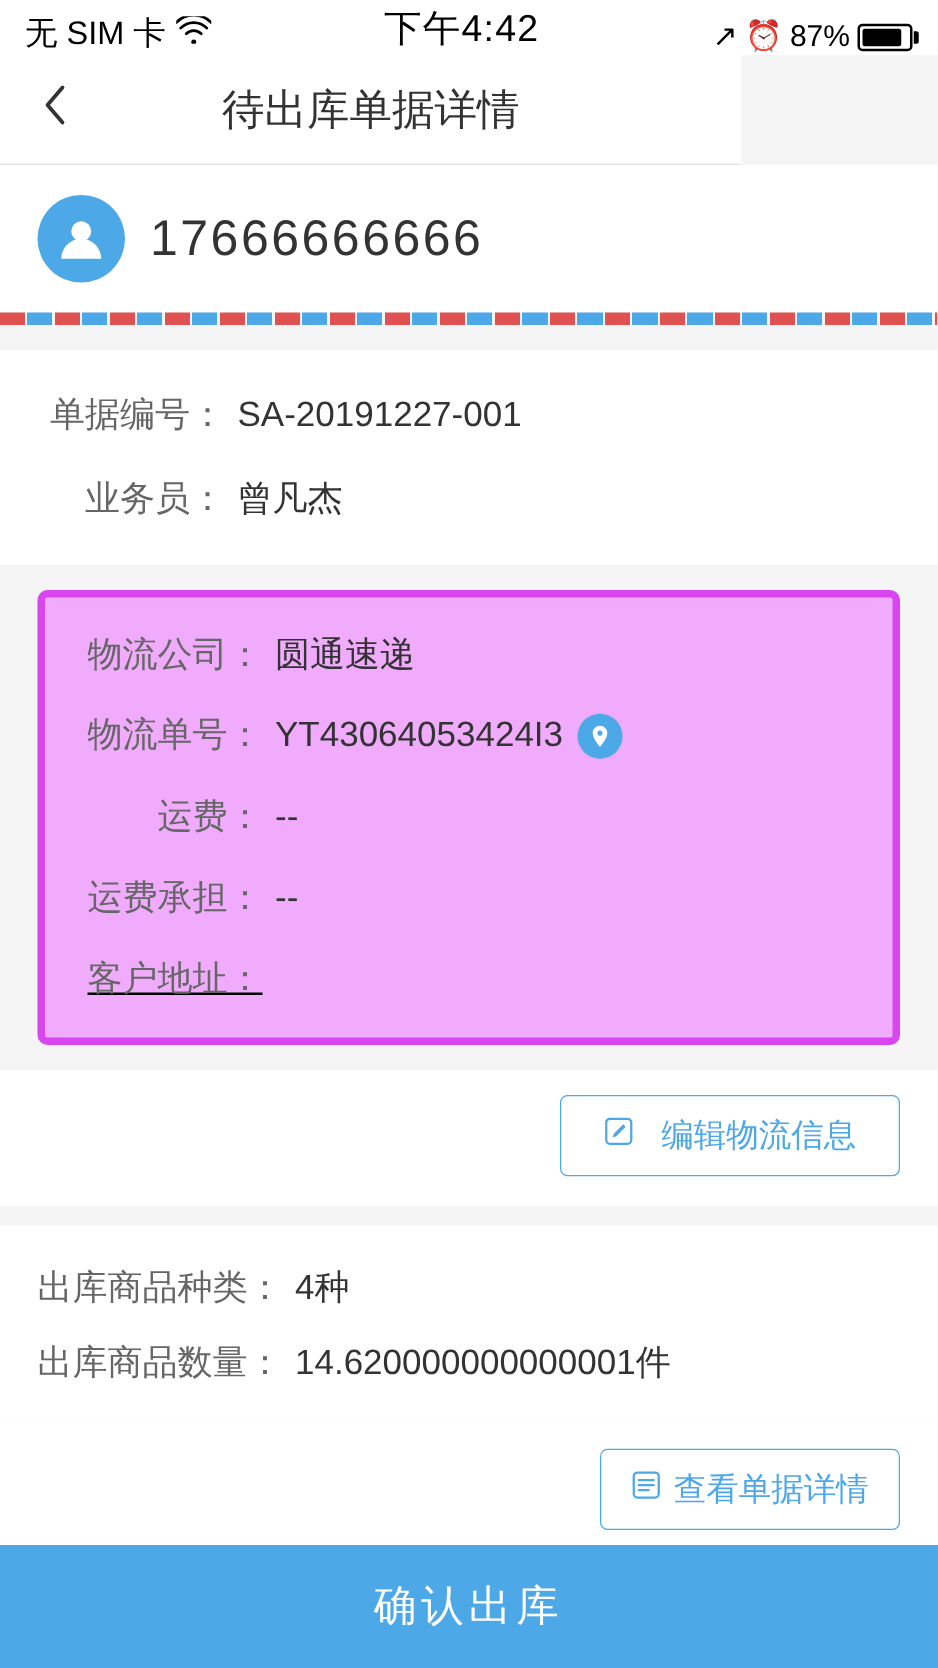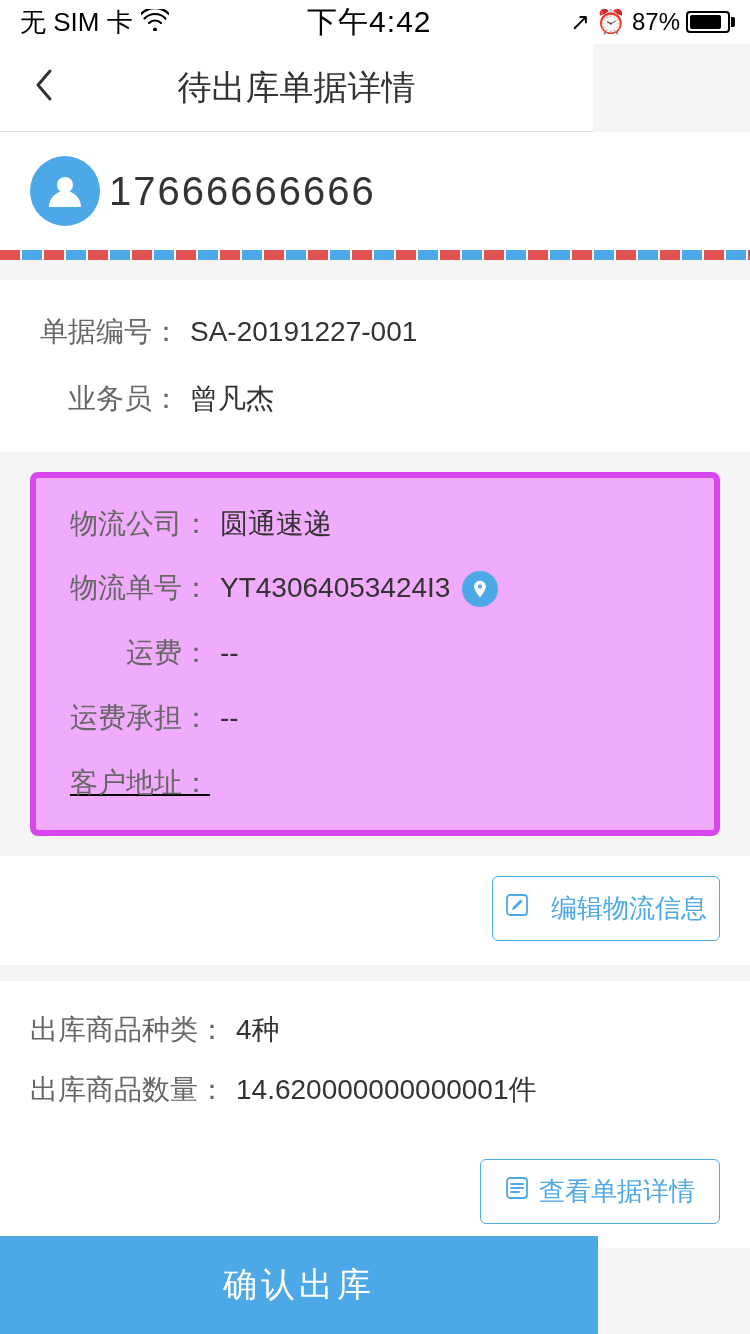--- a/index.html
+++ b/index.html
@@ -12,21 +12,21 @@
       position: relative;
       overflow-x: hidden;
     }
 
     
     .status-bar {
       width: 750px;
       height: 44px;
       background: #fff;
       display: flex;
-      align-items: center;
+      align-items: flex-end;
       justify-content: space-between;
       padding: 0 20px;
       font-size: 28px;
     }
     .status-left {
       font-size: 26px;
       color: #000;
       display: flex;
       align-items: center;
       gap: 8px;
@@ -102,21 +102,21 @@
       width: 750px;
       background: #f5f5f5;
     }
 
     
     .customer-header {
       background: #fff;
       padding: 24px 30px;
       display: flex;
       align-items: center;
-      gap: 9px;
+      gap: 20px;
     }
     .customer-avatar {
       width: 70px;
       height: 70px;
       border-radius: 50%;
       background: #4da8e8;
       display: flex;
       align-items: center;
       justify-content: center;
       flex-shrink: 0;
@@ -241,21 +241,21 @@
       justify-content: flex-end;
       padding: 20px 30px 24px;
       background: #fff;
     }
     .edit-btn {
       display: flex;
       align-items: center;
       gap: 22px;
       border: 1px solid #4da8e8;
       border-radius: 6px;
-      padding: 14px 12px;
+      padding: 14px 34px;
       color: #4da8e8;
       font-size: 26px;
       cursor: pointer;
       background: #fff;
     }
 
     
     .section-divider {
       height: 16px;
       background: #f5f5f5;
@@ -303,21 +303,21 @@
       font-size: 26px;
       cursor: pointer;
       background: #fff;
     }
 
     
     .confirm-btn-area {
       position: fixed;
       bottom: 0;
       left: 0;
-      width: 598px;
+      width: 750px;
       background: #4da8e8;
       padding: 26px 16px;
       display: flex;
       justify-content: center;
       align-items: center;
       cursor: pointer;
     }
     .confirm-btn-label {
       font-size: 34px;
       color: #fff;

